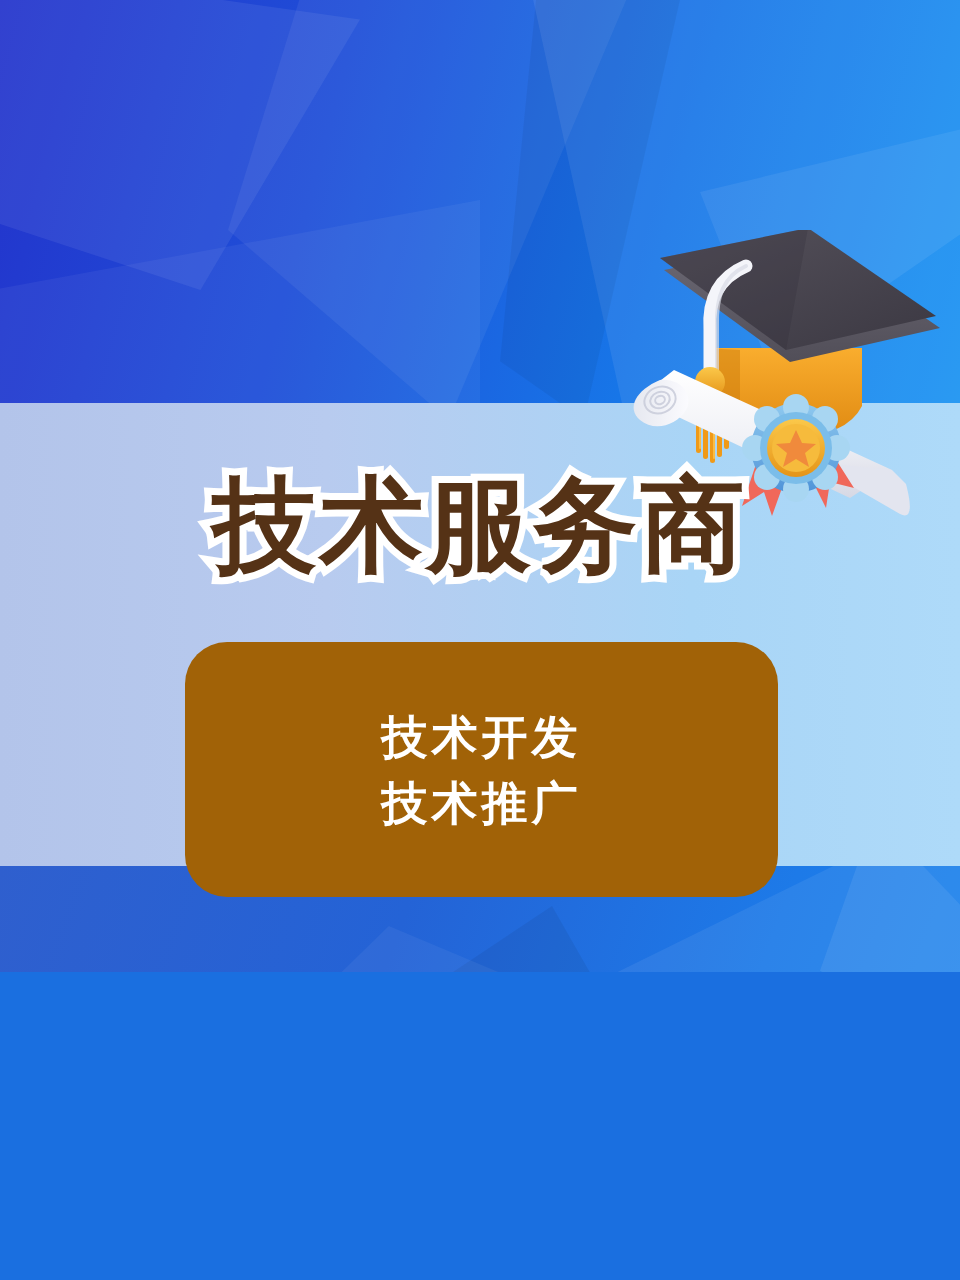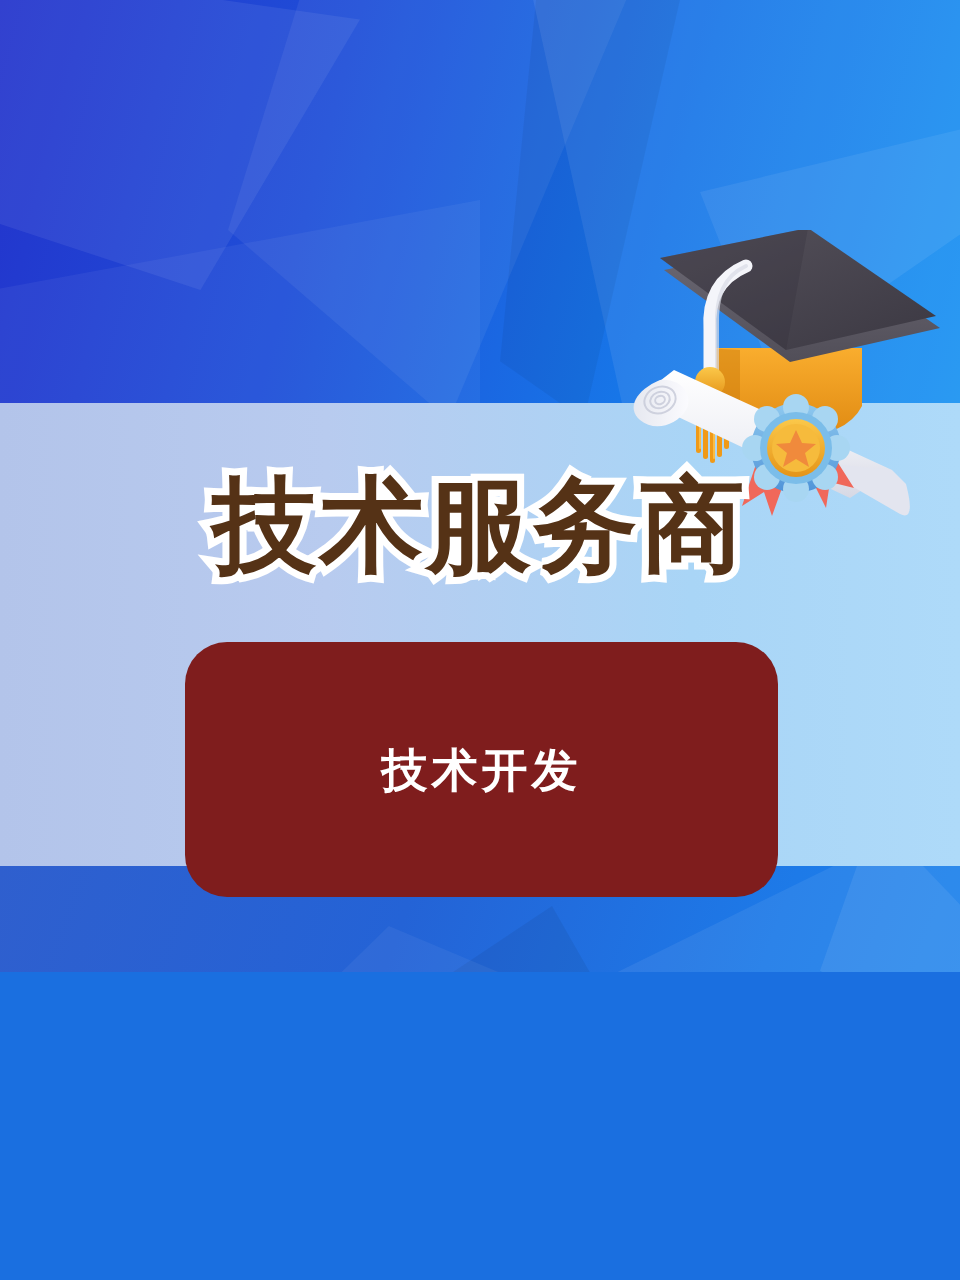--- a/index.html
+++ b/index.html
@@ -78,21 +78,21 @@
     letter-spacing:3px;
     color:#553216;
     -webkit-text-stroke:14px #ffffff;
     paint-order:stroke fill;
     white-space:nowrap;
   }
 
   
   .card{
     position:absolute;left:185px;top:642px;width:593px;height:255px;
-    background:#7f1d1d;border-radius:42px;
+    background:#a16207;border-radius:42px;
     display:flex;flex-direction:column;
     align-items:center;justify-content:center;
   }
   .card-line{
     color:#ffffff;font-size:46px;line-height:66px;font-weight:bold;
     letter-spacing:4px;white-space:nowrap;
   }
 
   
   .illus{position:absolute;left:600px;top:230px;width:360px;height:300px;}
@@ -216,15 +216,16 @@
       <circle cx="196" cy="218" r="29" fill="url(#goldG)"></circle>
       <circle cx="196" cy="218" r="24" fill="#f6bb3c"></circle>
       <path d="M196 200 L202 213 L216 214 L205 223 L209 237 L196 229 L183 237 L187 223 L176 214 L190 213 Z" fill="#f08a3c"></path>
     </svg>
   </div>
 
   <div class="title">技术服务商</div>
 
   <div class="card">
     <div class="card-line">技术开发</div>
+    <div class="card-line">技术推广</div>
   </div>
 
 </div>
 
 </body></html>

